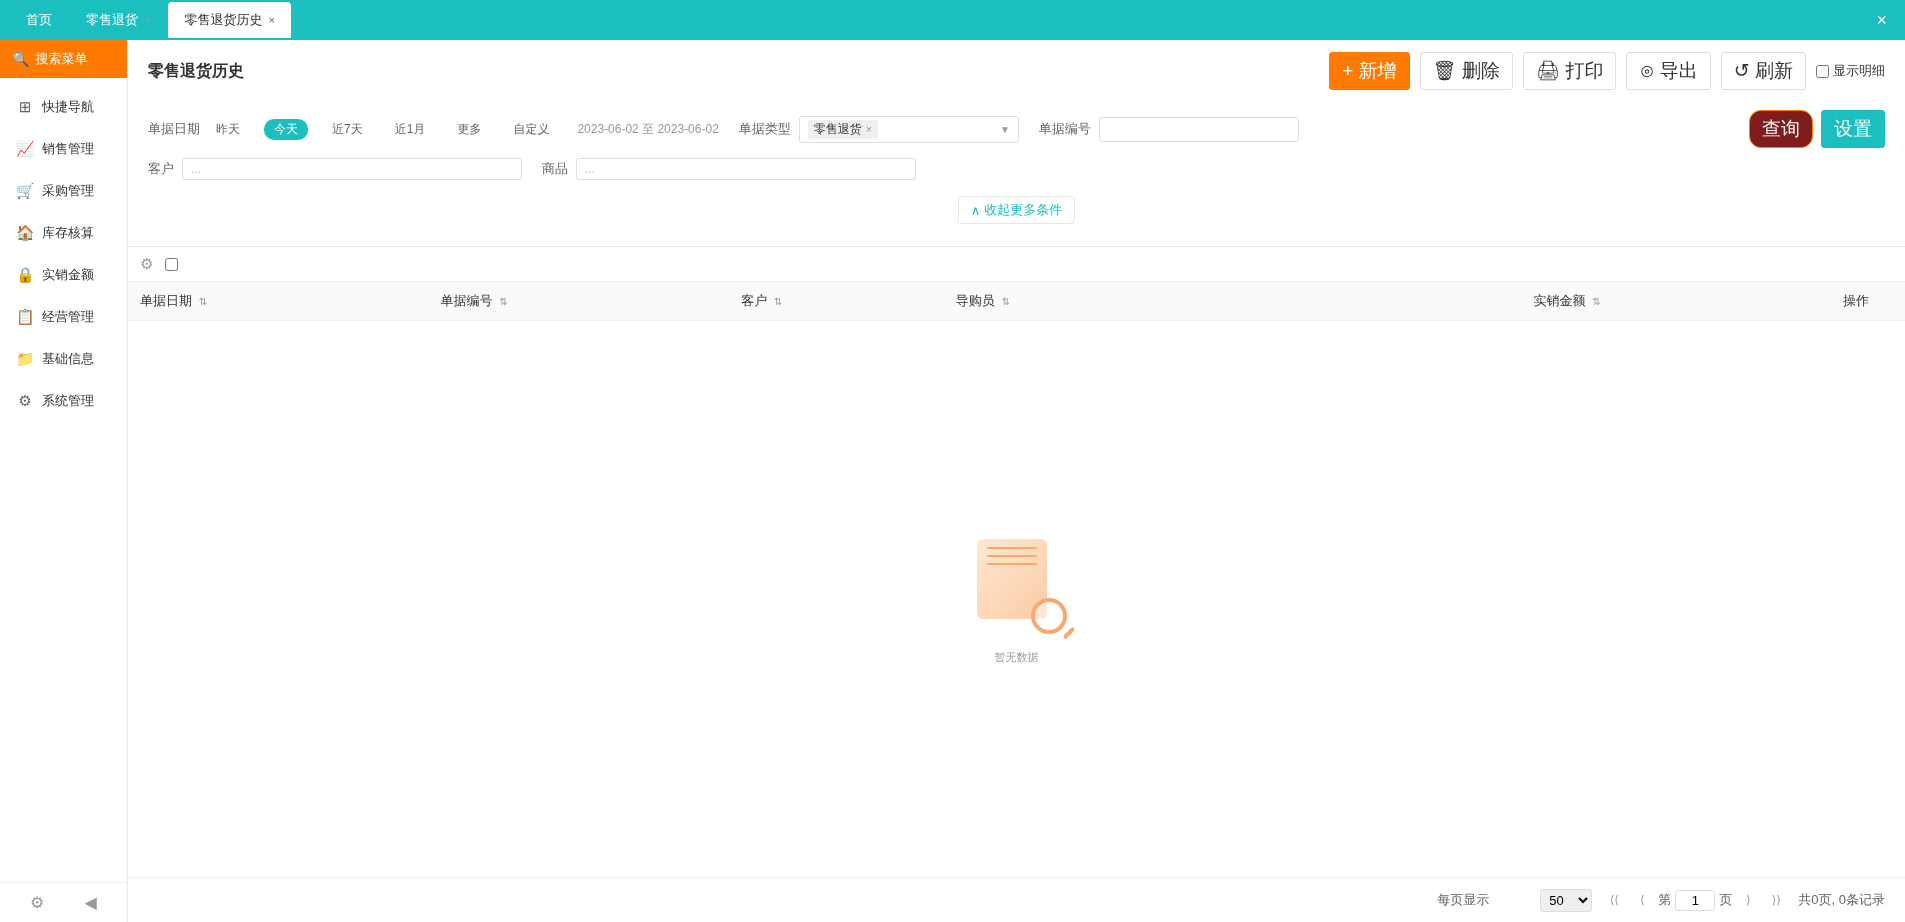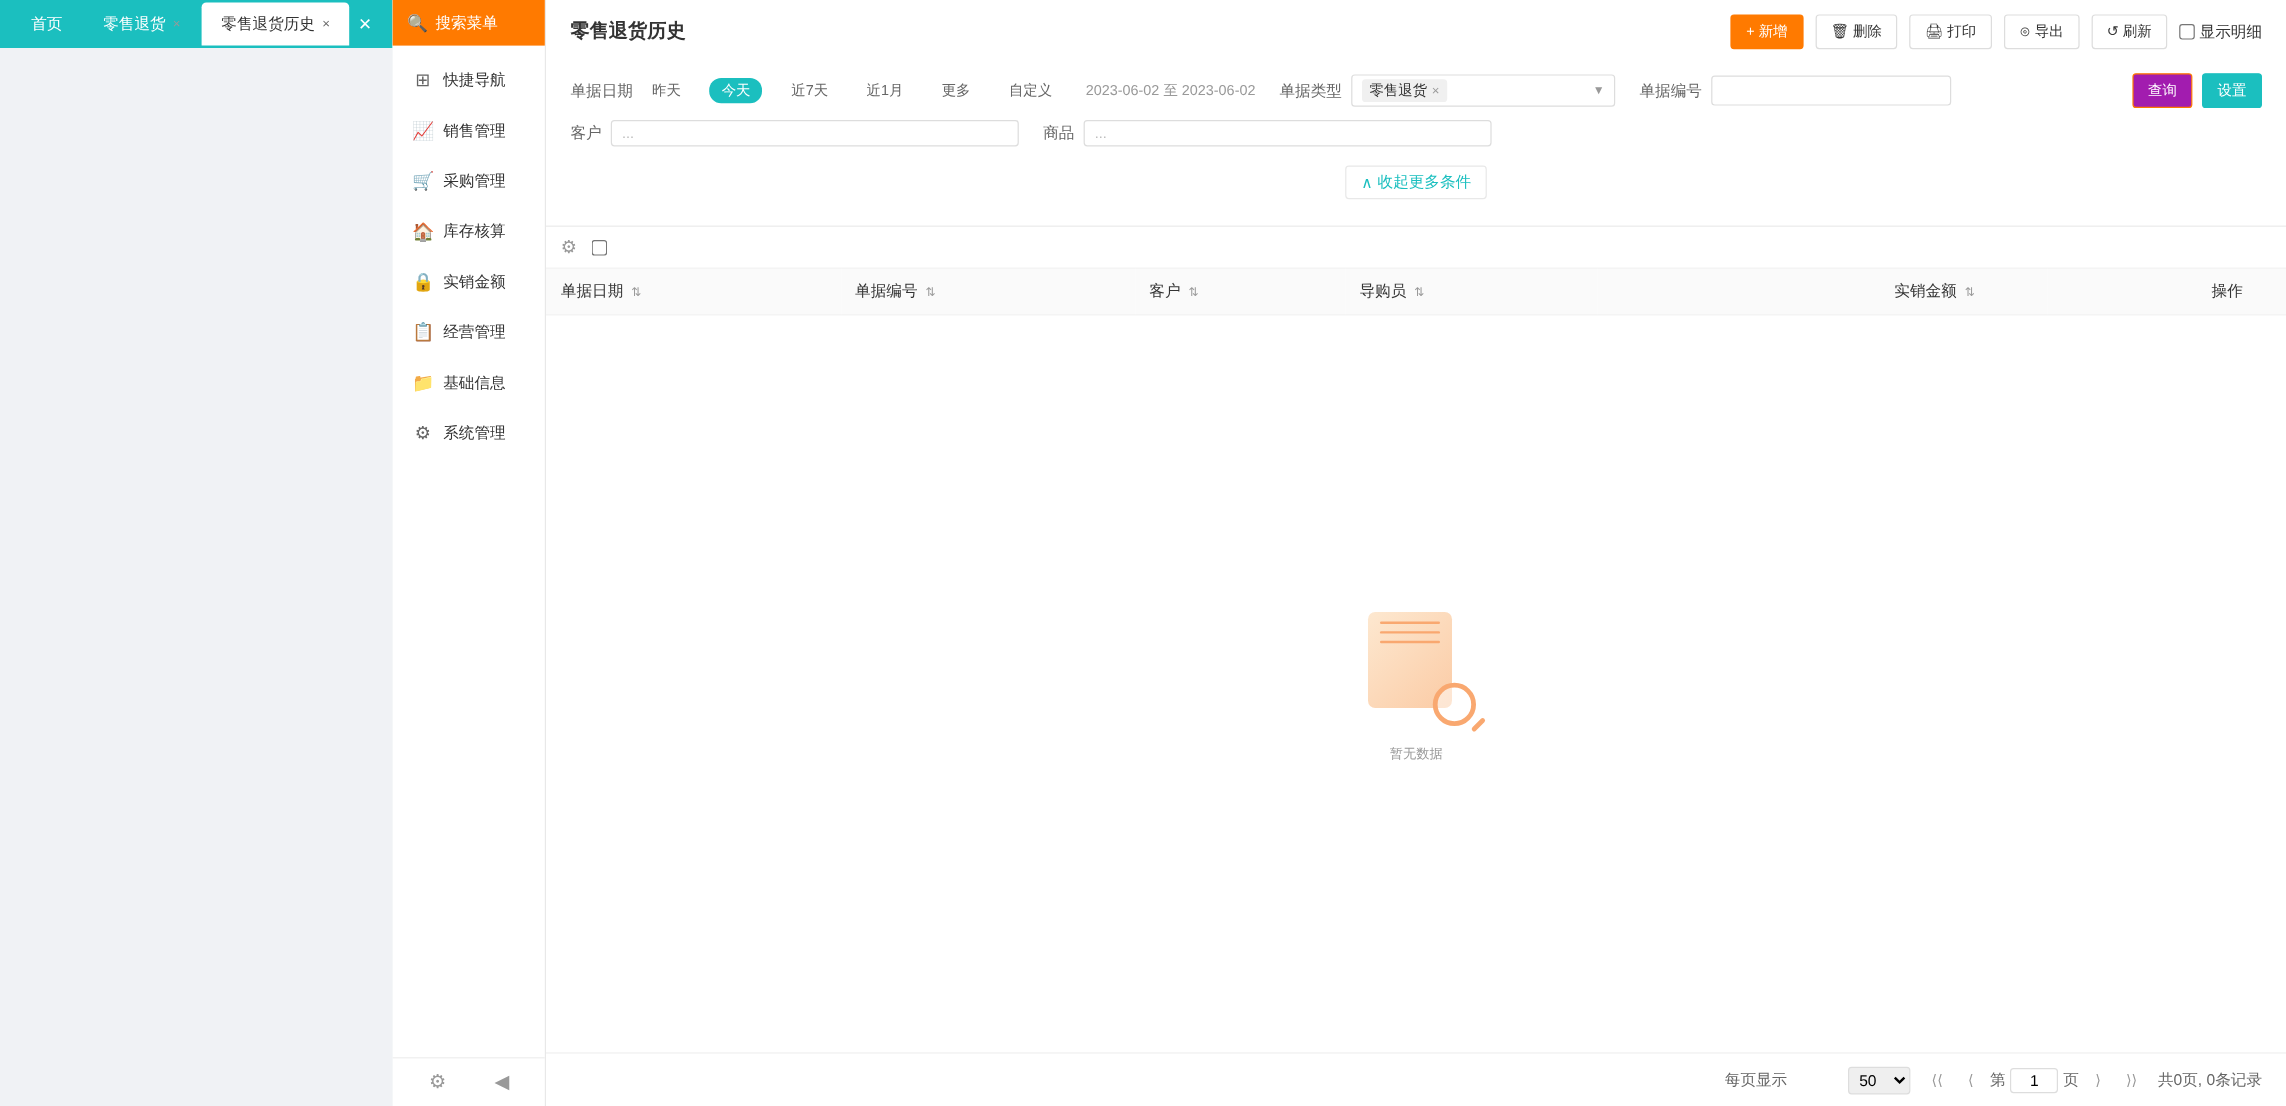--- a/index.html
+++ b/index.html
@@ -1,19 +1,19 @@
 <!DOCTYPE html>
 <html><head>
   <meta charset="utf-8">
   <style>
     * { box-sizing: border-box; margin: 0; padding: 0; }
     body { font-family: 'Microsoft YaHei', Arial, sans-serif; font-size: 13px; color: #333; background: #f0f2f5; overflow: hidden; }
 
     
-    .app-wrapper { display: flex; flex-direction: row; height: 922px; width: 1905px; }
+    .app-wrapper { display: flex; flex-direction: column; height: 922px; width: 1905px; }
 
     
     .top-bar { display: flex; align-items: center; background: #1bbfbf; height: 40px; padding: 0 10px; flex-shrink: 0; }
     .top-bar-tabs { display: flex; align-items: center; flex: 1; gap: 2px; }
     .top-tab { display: flex; align-items: center; gap: 6px; padding: 6px 16px; border-radius: 4px 4px 0 0; cursor: pointer; font-size: 13px; color: #fff; background: transparent; height: 36px; }
     .top-tab.home { background: transparent; }
     .top-tab.active { background: #fff; color: #333; }
     .top-tab .close-x { font-size: 11px; color: #999; cursor: pointer; }
     .top-tab.active .close-x { color: #666; }
     .top-bar-right { display: flex; align-items: center; gap: 10px; }
@@ -33,21 +33,21 @@
     .sidebar-bottom-icon { font-size: 16px; color: #999; cursor: pointer; }
 
     
     .content { flex: 1; display: flex; flex-direction: column; overflow: hidden; background: #f0f2f5; }
 
     
     .page-header { background: #fff; padding: 12px 20px 0; border-bottom: 1px solid #e8e8e8; flex-shrink: 0; }
     .page-title-row { display: flex; align-items: center; justify-content: space-between; margin-bottom: 10px; }
     .page-title { font-size: 16px; font-weight: bold; color: #333; }
     .header-actions { display: flex; align-items: center; gap: 10px; }
-    .btn { display: inline-flex; align-items: center; gap: 4px; padding: 5px 12px; border-radius: 3px; cursor: pointer; font-size: 12px; border: 1px solid #ddd; background: #fff; color: #333; text-align: center; }
+    .btn { display: inline-flex; align-items: center; gap: 4px; padding: 5px 12px; border-radius: 3px; cursor: pointer; font-size: 19px; border: 1px solid #ddd; background: #fff; color: #333; text-align: center; }
     .btn-primary { background: #ff7a00; color: #fff; border-color: #ff7a00; }
     .btn-setting { background: #1bbfbf; color: #fff; border-color: #1bbfbf; }
     .checkbox-label { display: flex; align-items: center; gap: 4px; font-size: 13px; color: #333; cursor: pointer; }
     .checkbox-label input { cursor: pointer; }
 
     
     .filter-area { padding: 10px 0; }
     .filter-row { display: flex; align-items: center; gap: 20px; margin-bottom: 10px; }
     .filter-item { display: flex; align-items: center; gap: 8px; }
     .filter-label { color: #666; font-size: 13px; white-space: nowrap; }
@@ -211,21 +211,21 @@
                 <span class="select-arrow">▼</span>
               </div>
             </div>
 
             <div class="filter-item">
               <span class="filter-label">单据编号</span>
               <input class="input-field" type="text" style="min-width: 200px;">
             </div>
 
             <div style="margin-left:auto; display:flex; gap:8px; align-items: flex-start;">
-              <button class="btn btn-primary" style="background:#a21caf; border-color:#ff7a00;">查询</button>
+              <button class="btn btn-primary" style="background:#7f1d1d; border-color:#ff7a00;border-radius:12px;">查询</button>
               <button class="btn btn-setting">设置</button>
             </div>
           </div>
 
           <div class="filter-row">
 
             <div class="filter-item">
               <span class="filter-label">客户</span>
               <div class="tag-select" style="min-width:340px;">
                 <span class="placeholder-text">...</span>

